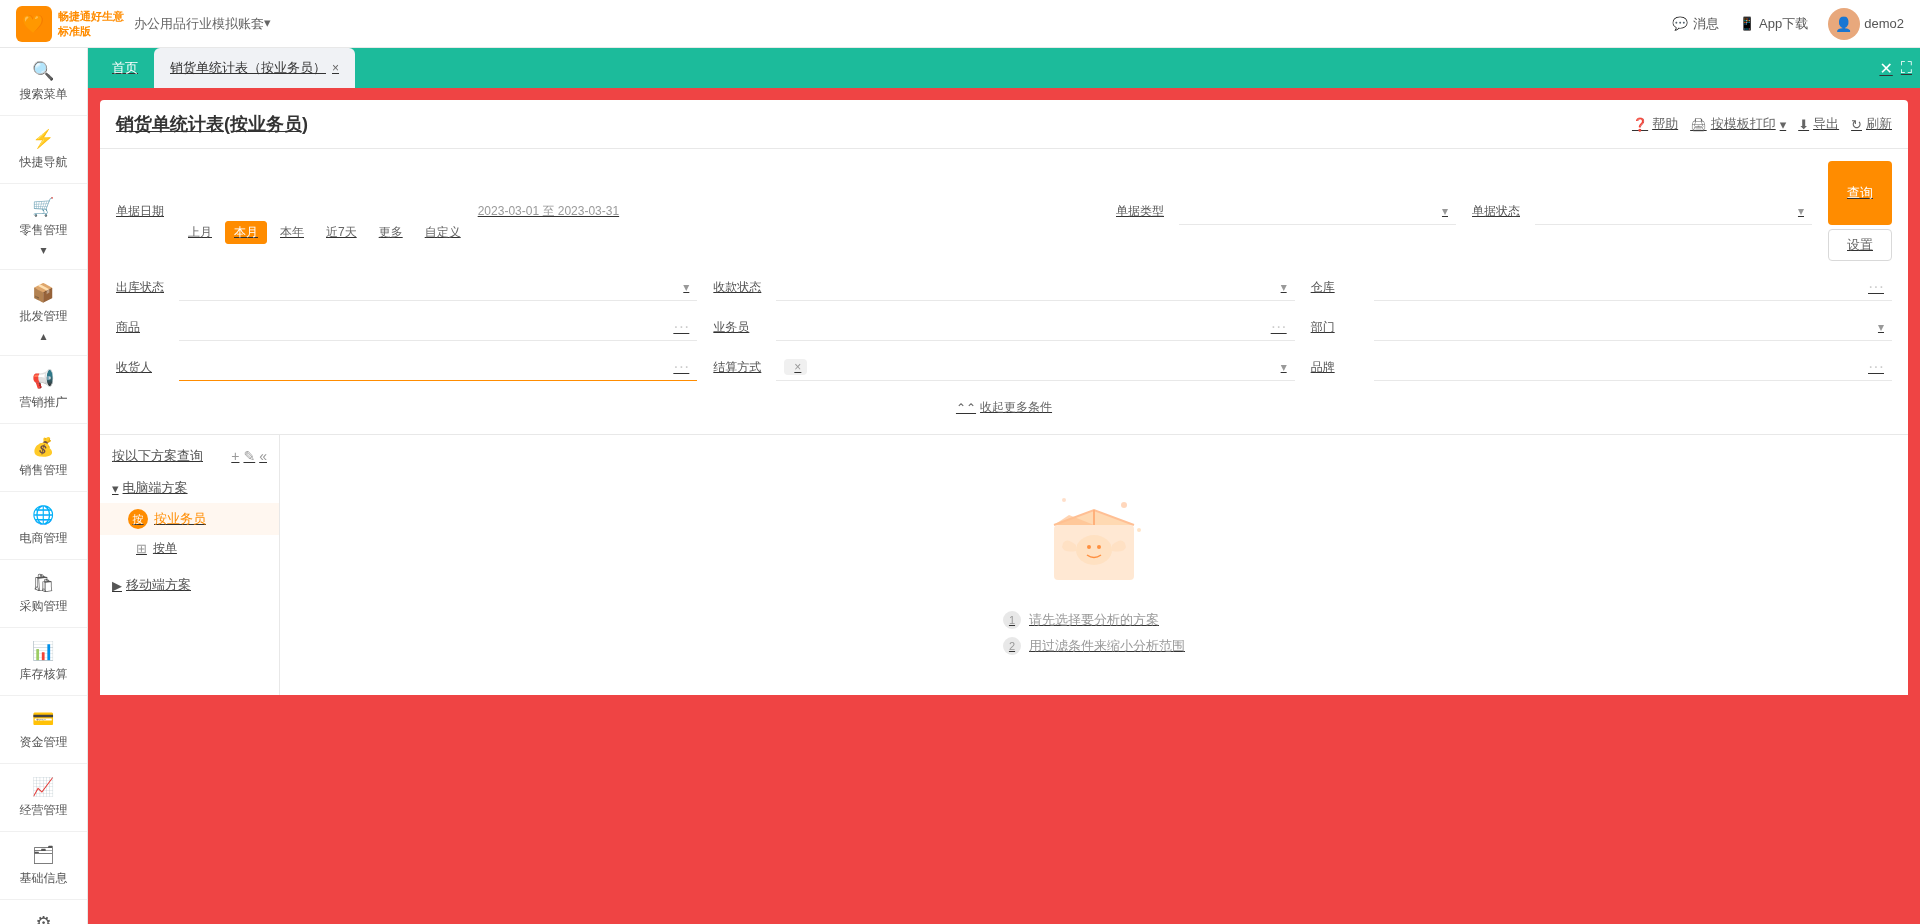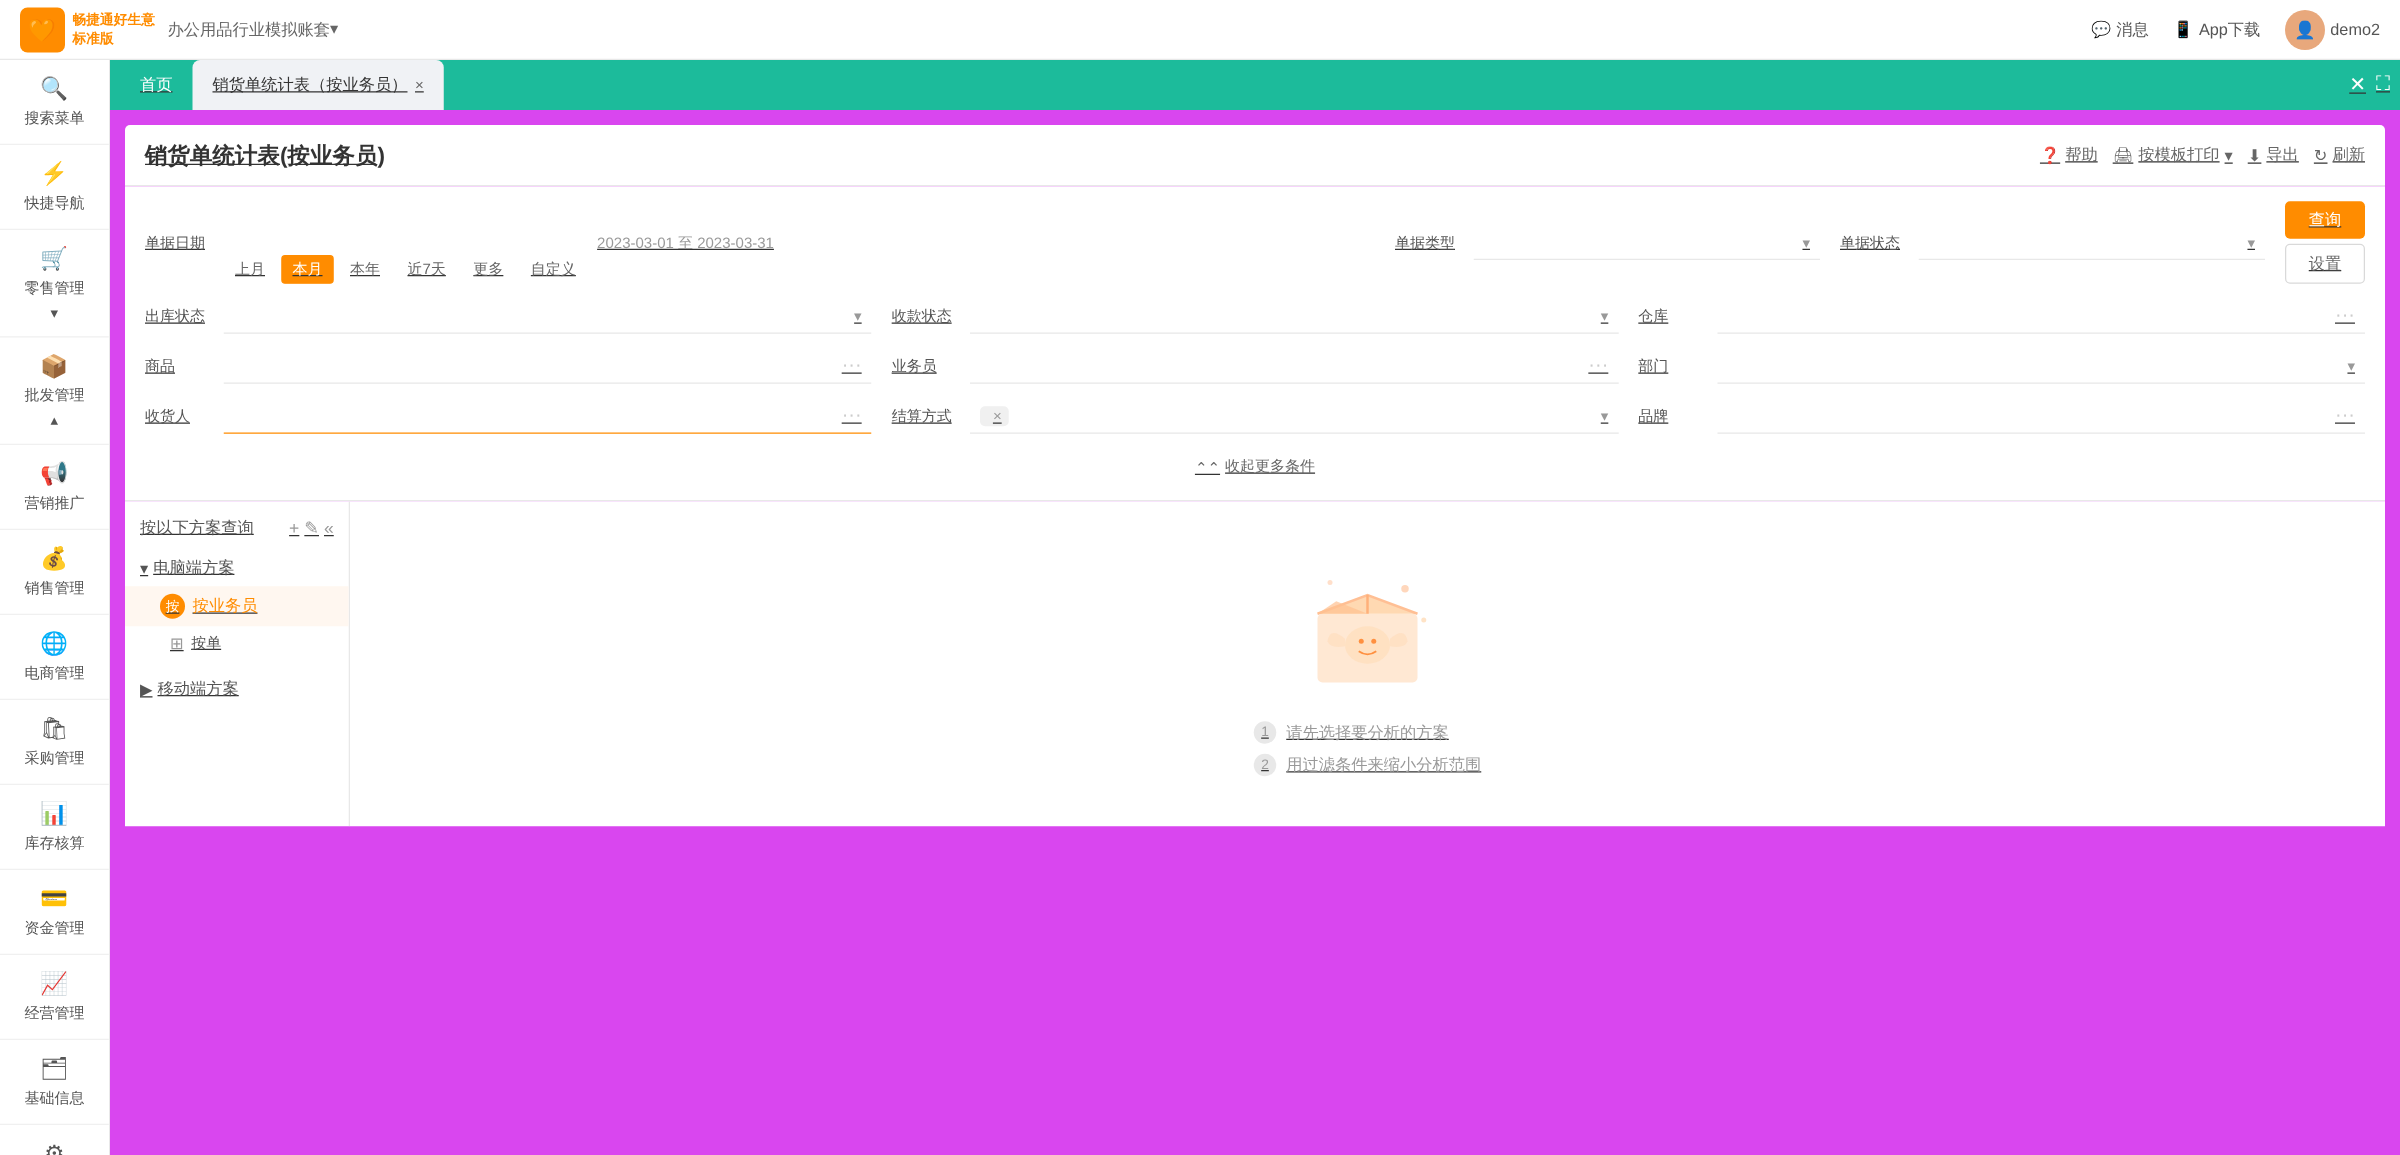--- a/index.html
+++ b/index.html
@@ -80,36 +80,36 @@
     .tab-item.active {
       background: #f0f2f5;
       color: #333;
       border-radius: 6px 6px 0 0;
     }
     .tab-close { font-size: 12px; cursor: pointer; color: #666; }
     .tab-bar-actions { margin-left: auto; display: flex; gap: 8px; }
     .tab-action-btn { color: white; cursor: pointer; font-size: 16px; }
 
     
-    .page-content { flex: 1; overflow: auto; background: #d946ef; padding: 12px; }
+    .page-content { flex: 1; overflow: auto; background: #ef4444; padding: 12px; }
 
     
     .page-header {
       display: flex;
       align-items: center;
       justify-content: space-between;
       background: white;
       padding: 12px 16px;
       border-radius: 4px 4px 0 0;
       border-bottom: 1px solid #e8e8e8;
     }
     .page-title { font-size: 18px; font-weight: 600; color: #333; }
     .page-actions { display: flex; align-items: center; gap: 12px; }
     .page-action-btn { display: flex; align-items: center; gap: 4px; color: #666; cursor: pointer; font-size: 13px; }
-    .btn-primary { background: #ff8c00; color: white; border: none; padding: 6px 18px; border-radius: 4px; cursor: pointer; font-size: 13px; }
+    .btn-primary { background: #ff8c00; color: white; border: none; padding: 23px 18px; border-radius: 4px; cursor: pointer; font-size: 13px; }
     .btn-secondary { background: white; color: #666; border: 1px solid #d9d9d9; padding: 6px 18px; border-radius: 4px; cursor: pointer; font-size: 13px; }
 
     
     .filter-panel {
       background: white;
       padding: 12px 16px;
       border-bottom: 1px solid #e8e8e8;
     }
     .filter-row {
       display: flex;

